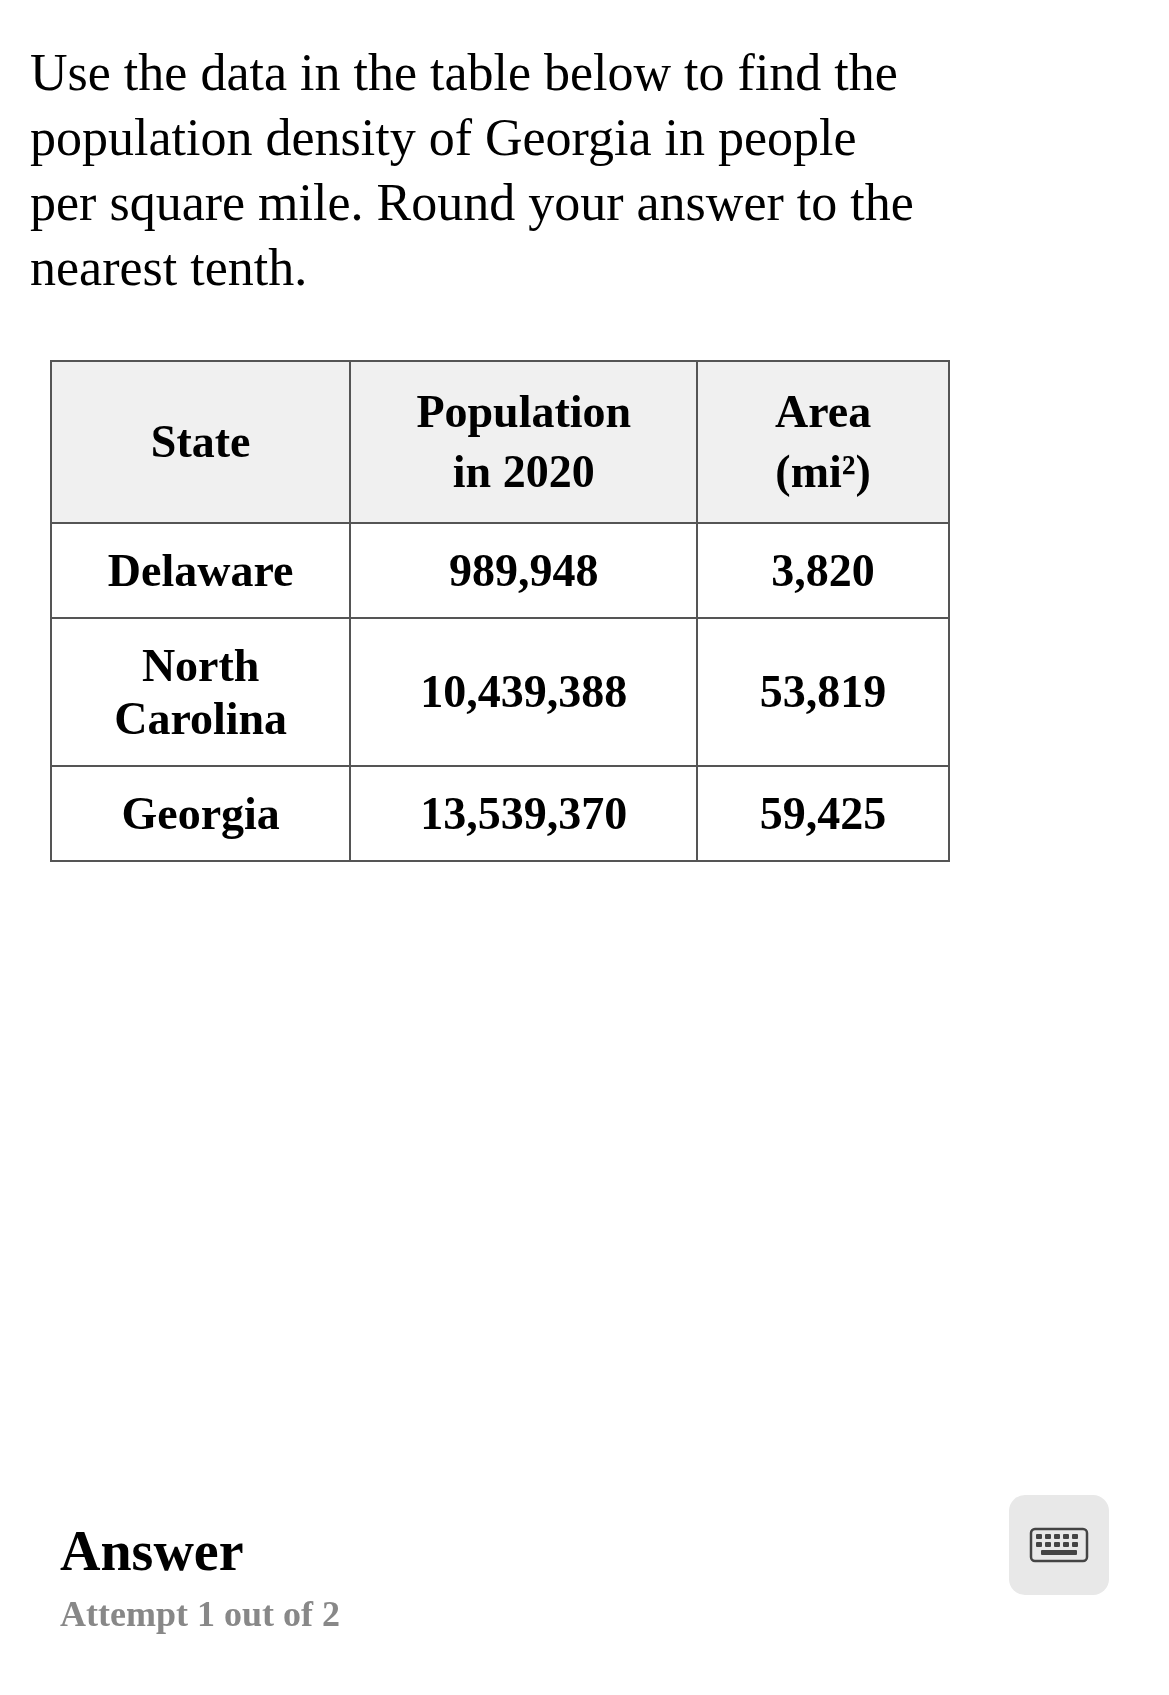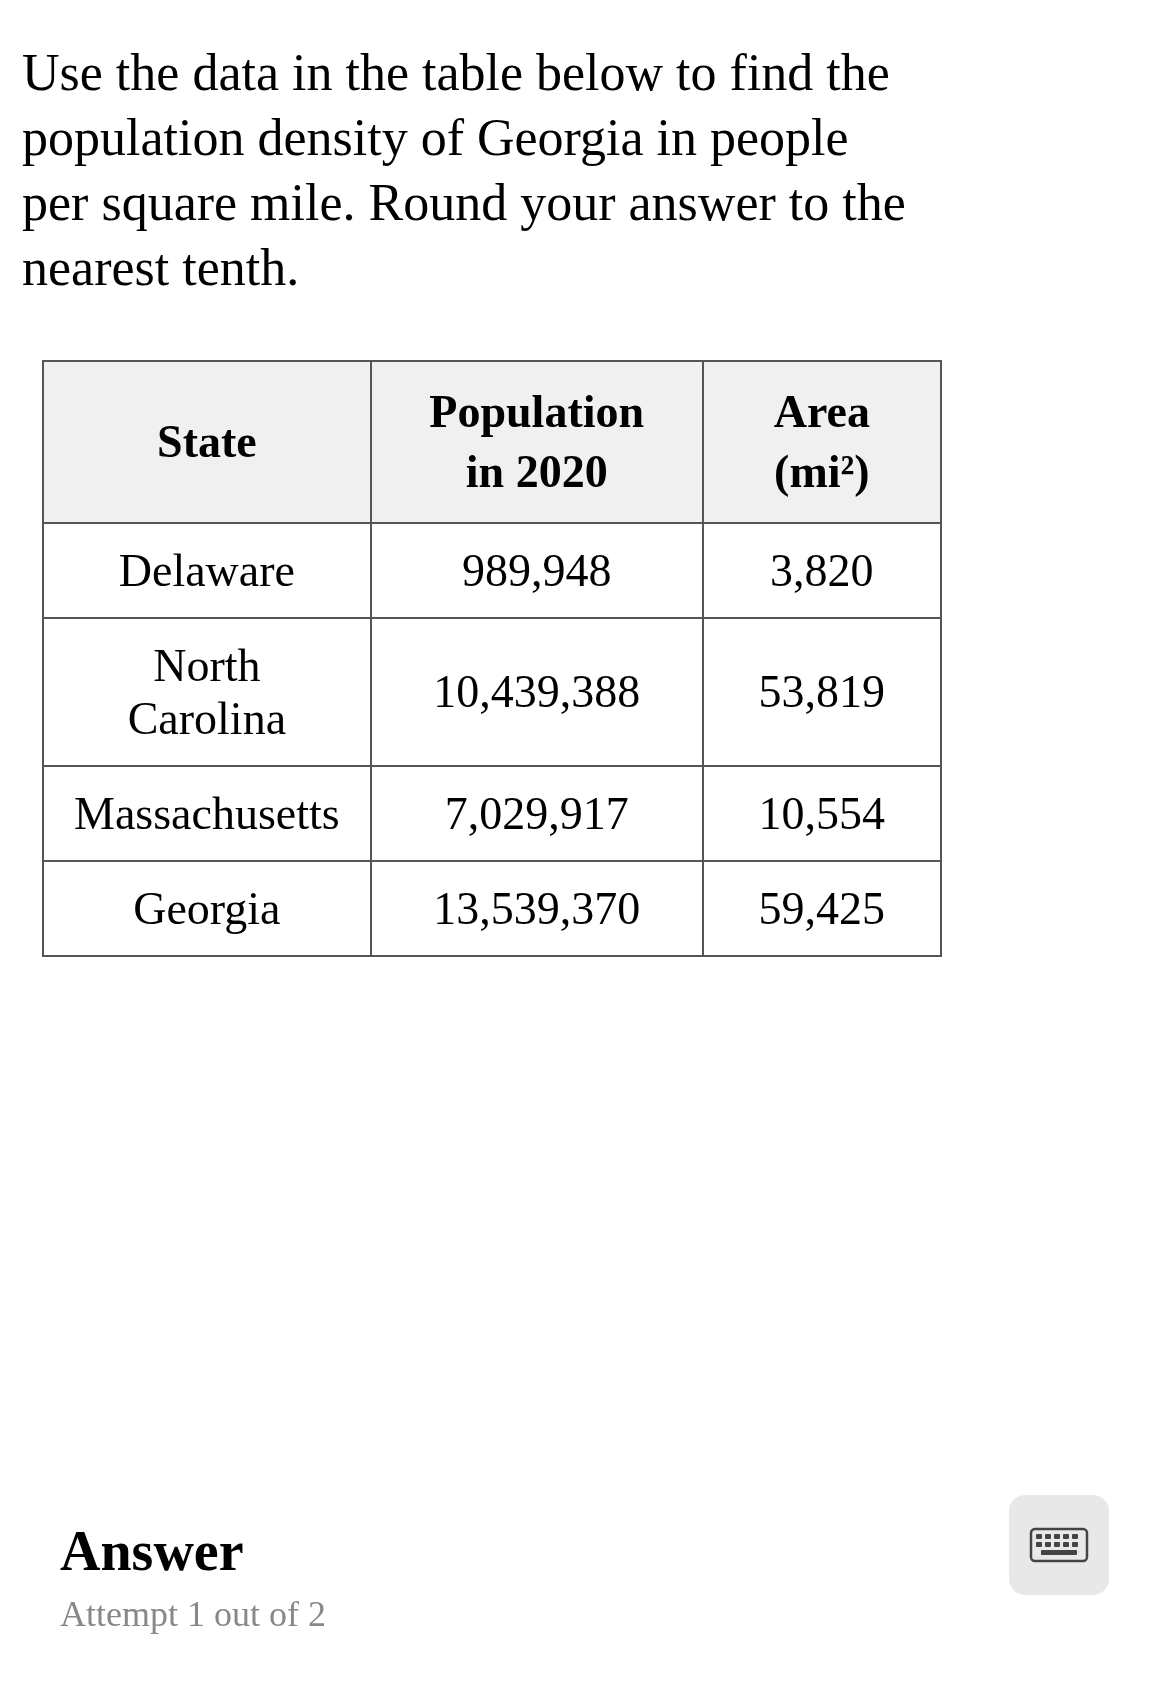--- a/index.html
+++ b/index.html
@@ -13,21 +13,21 @@
       font-family: Georgia, 'Times New Roman', serif;
       width: 1169px;
       min-height: 1695px;
       overflow-x: hidden;
     }
 
     .page-container {
       width: 1169px;
       min-height: 1695px;
       background: #ffffff;
-      padding: 40px 30px 40px 22px;
+      padding: 40px 30px 40px 30px;
       position: relative;
     }
 
     .question-text {
       font-size: 52px;
       line-height: 1.25;
       color: #000000;
       margin-bottom: 60px;
       max-width: 900px;
     }
@@ -64,21 +64,21 @@
     .col-population {
       width: 356px;
     }
 
     .col-area {
       width: 260px;
       margin-top: 18px;
     }
 
     tbody td {
-      font-weight: normal;
+      font-weight: bold;
     }
 
     .answer-section {
       position: absolute;
       bottom: 60px;
       left: 30px;
       right: 0;
       padding: 0 30px;
     }
 
@@ -86,20 +86,21 @@
       font-size: 56px;
       font-weight: bold;
       color: #000000;
       margin-bottom: 10px;
     }
 
     .attempt-text {
       font-size: 36px;
       color: #888888;
       margin-bottom: 0;
+      font-weight: bold;
     }
 
     .keyboard-button {
       position: absolute;
       right: 60px;
       bottom: 40px;
       width: 100px;
       height: 100px;
       background: #e8e8e8;
       border-radius: 16px;
@@ -136,25 +137,20 @@
           <td>Delaware</td>
           <td>989,948</td>
           <td>3,820</td>
         </tr>
         <tr>
           <td>North<br>Carolina</td>
           <td>10,439,388</td>
           <td>53,819</td>
         </tr>
         <tr>
-          <td>Massachusetts</td>
-          <td>7,029,917</td>
-          <td>10,554</td>
-        </tr>
-        <tr>
           <td>Georgia</td>
           <td>13,539,370</td>
           <td>59,425</td>
         </tr>
       </tbody>
     </table>
   </div>
 
   <div class="answer-section">
     <div class="answer-label">Answer</div>

